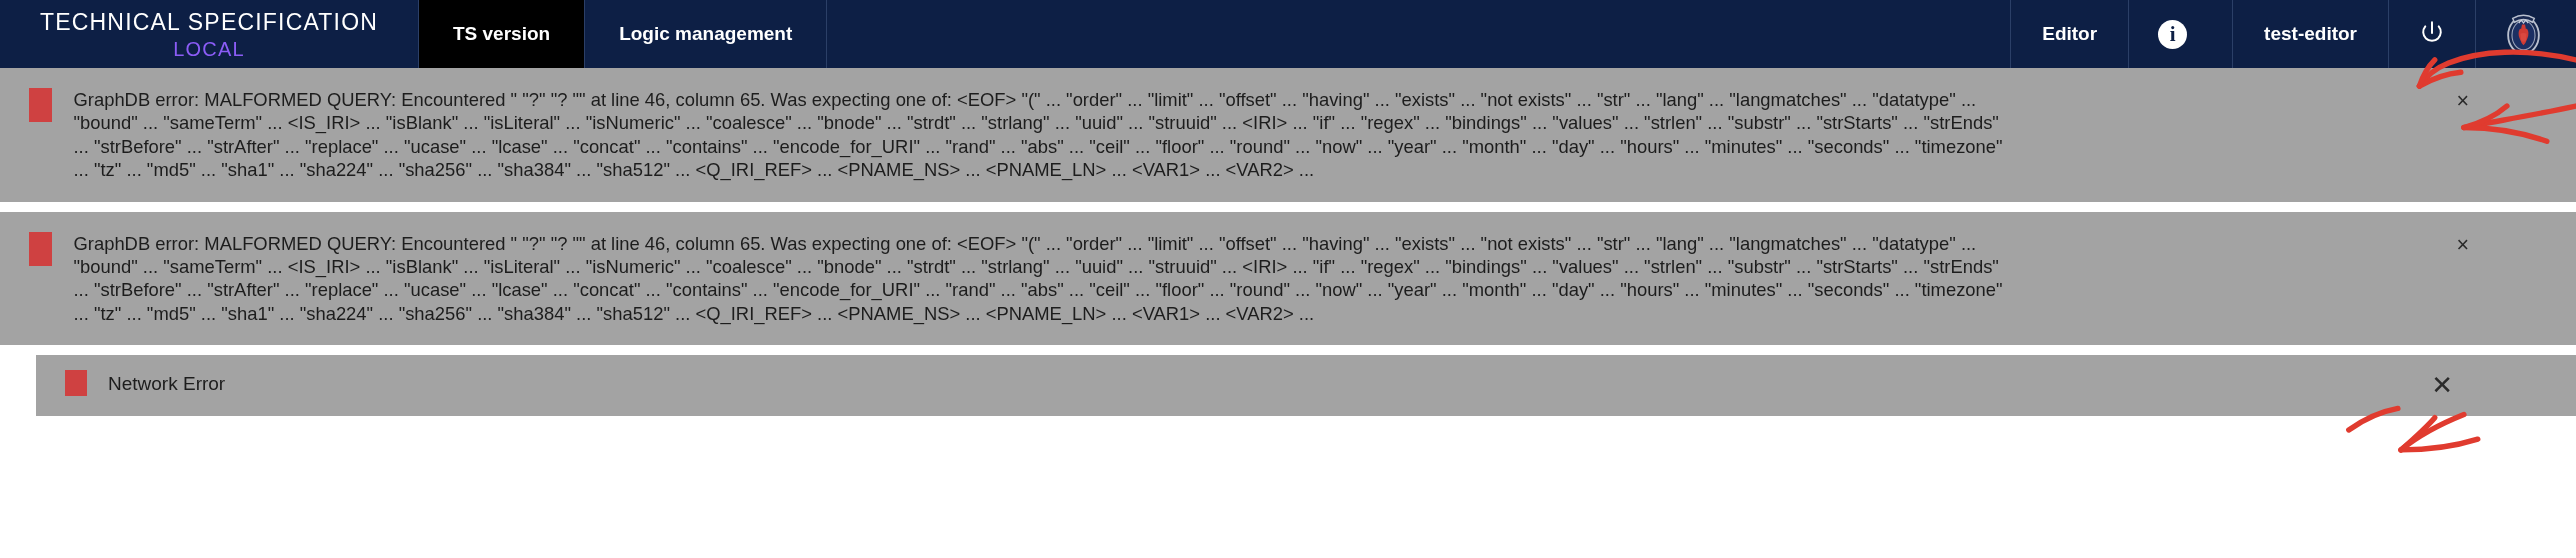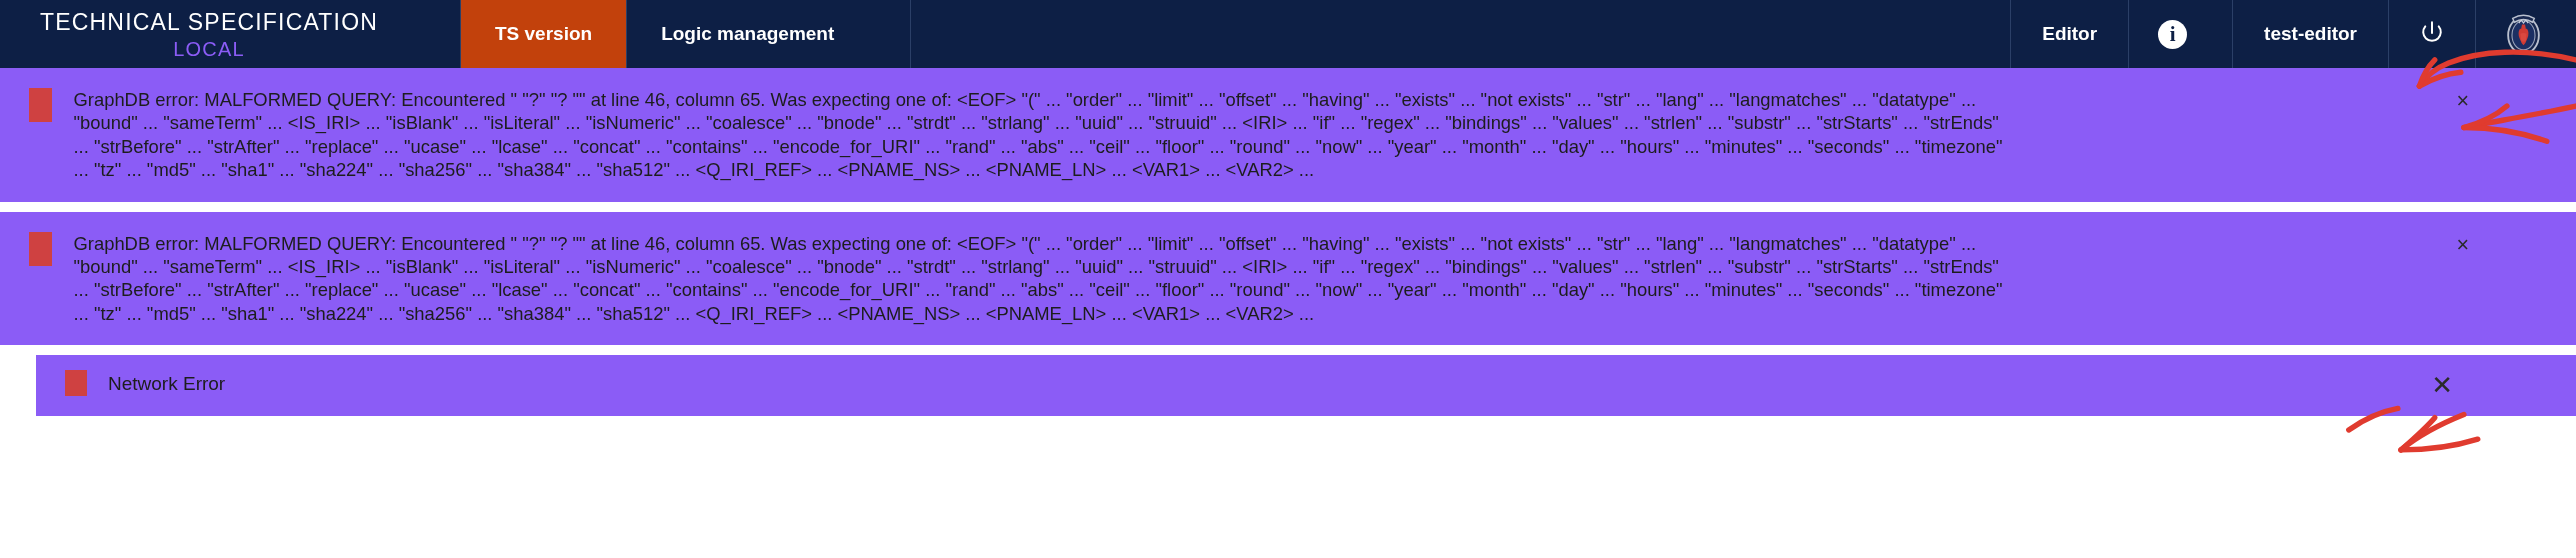--- a/index.html
+++ b/index.html
@@ -16,21 +16,20 @@
   }
 
   
   .app-header {
     width: 100%;
     height: 68px;
     background: #0d1f45;
     display: flex;
     align-items: stretch;
     box-sizing: border-box;
-    gap: 42px;
   }
   .brand {
     width: 418px;
     display: flex;
     flex-direction: column;
     align-items: center;
     justify-content: center;
     color: #ffffff;
     box-sizing: border-box;
     padding-top: 3.1px;
@@ -60,21 +59,21 @@
     padding: 0 34px;
     color: #ffffff;
     font-size: 19px;
     font-weight: bold;
     border-left: 0.8px solid #2b3f67;
     white-space: nowrap;
     cursor: pointer;
     box-sizing: border-box;
   }
   .nav-item.active {
-    background: #c2410c;
+    background: #000000;
   }
   .nav-spacer {
     flex: 1 1 auto;
     border-left: 0.8px solid #2b3f67;
   }
   .nav-right {
     display: flex;
     align-items: stretch;
   }
   .nav-right .nav-item {
@@ -111,21 +110,21 @@
     padding: 0 31px 0 26px;
     border-left: 0.8px solid #2b3f67;
   }
 
   
   .alerts {
     width: 100%;
     box-sizing: border-box;
   }
   .alert {
-    background: #8b5cf6;
+    background: #a3a3a3;
     display: flex;
     align-items: flex-start;
     padding: 20px 0 20px 0;
     position: relative;
     box-sizing: border-box;
   }
   .alert.alert-sep {
     margin-top: 0;
     border-top: 10.7px solid #ffffff;
   }

